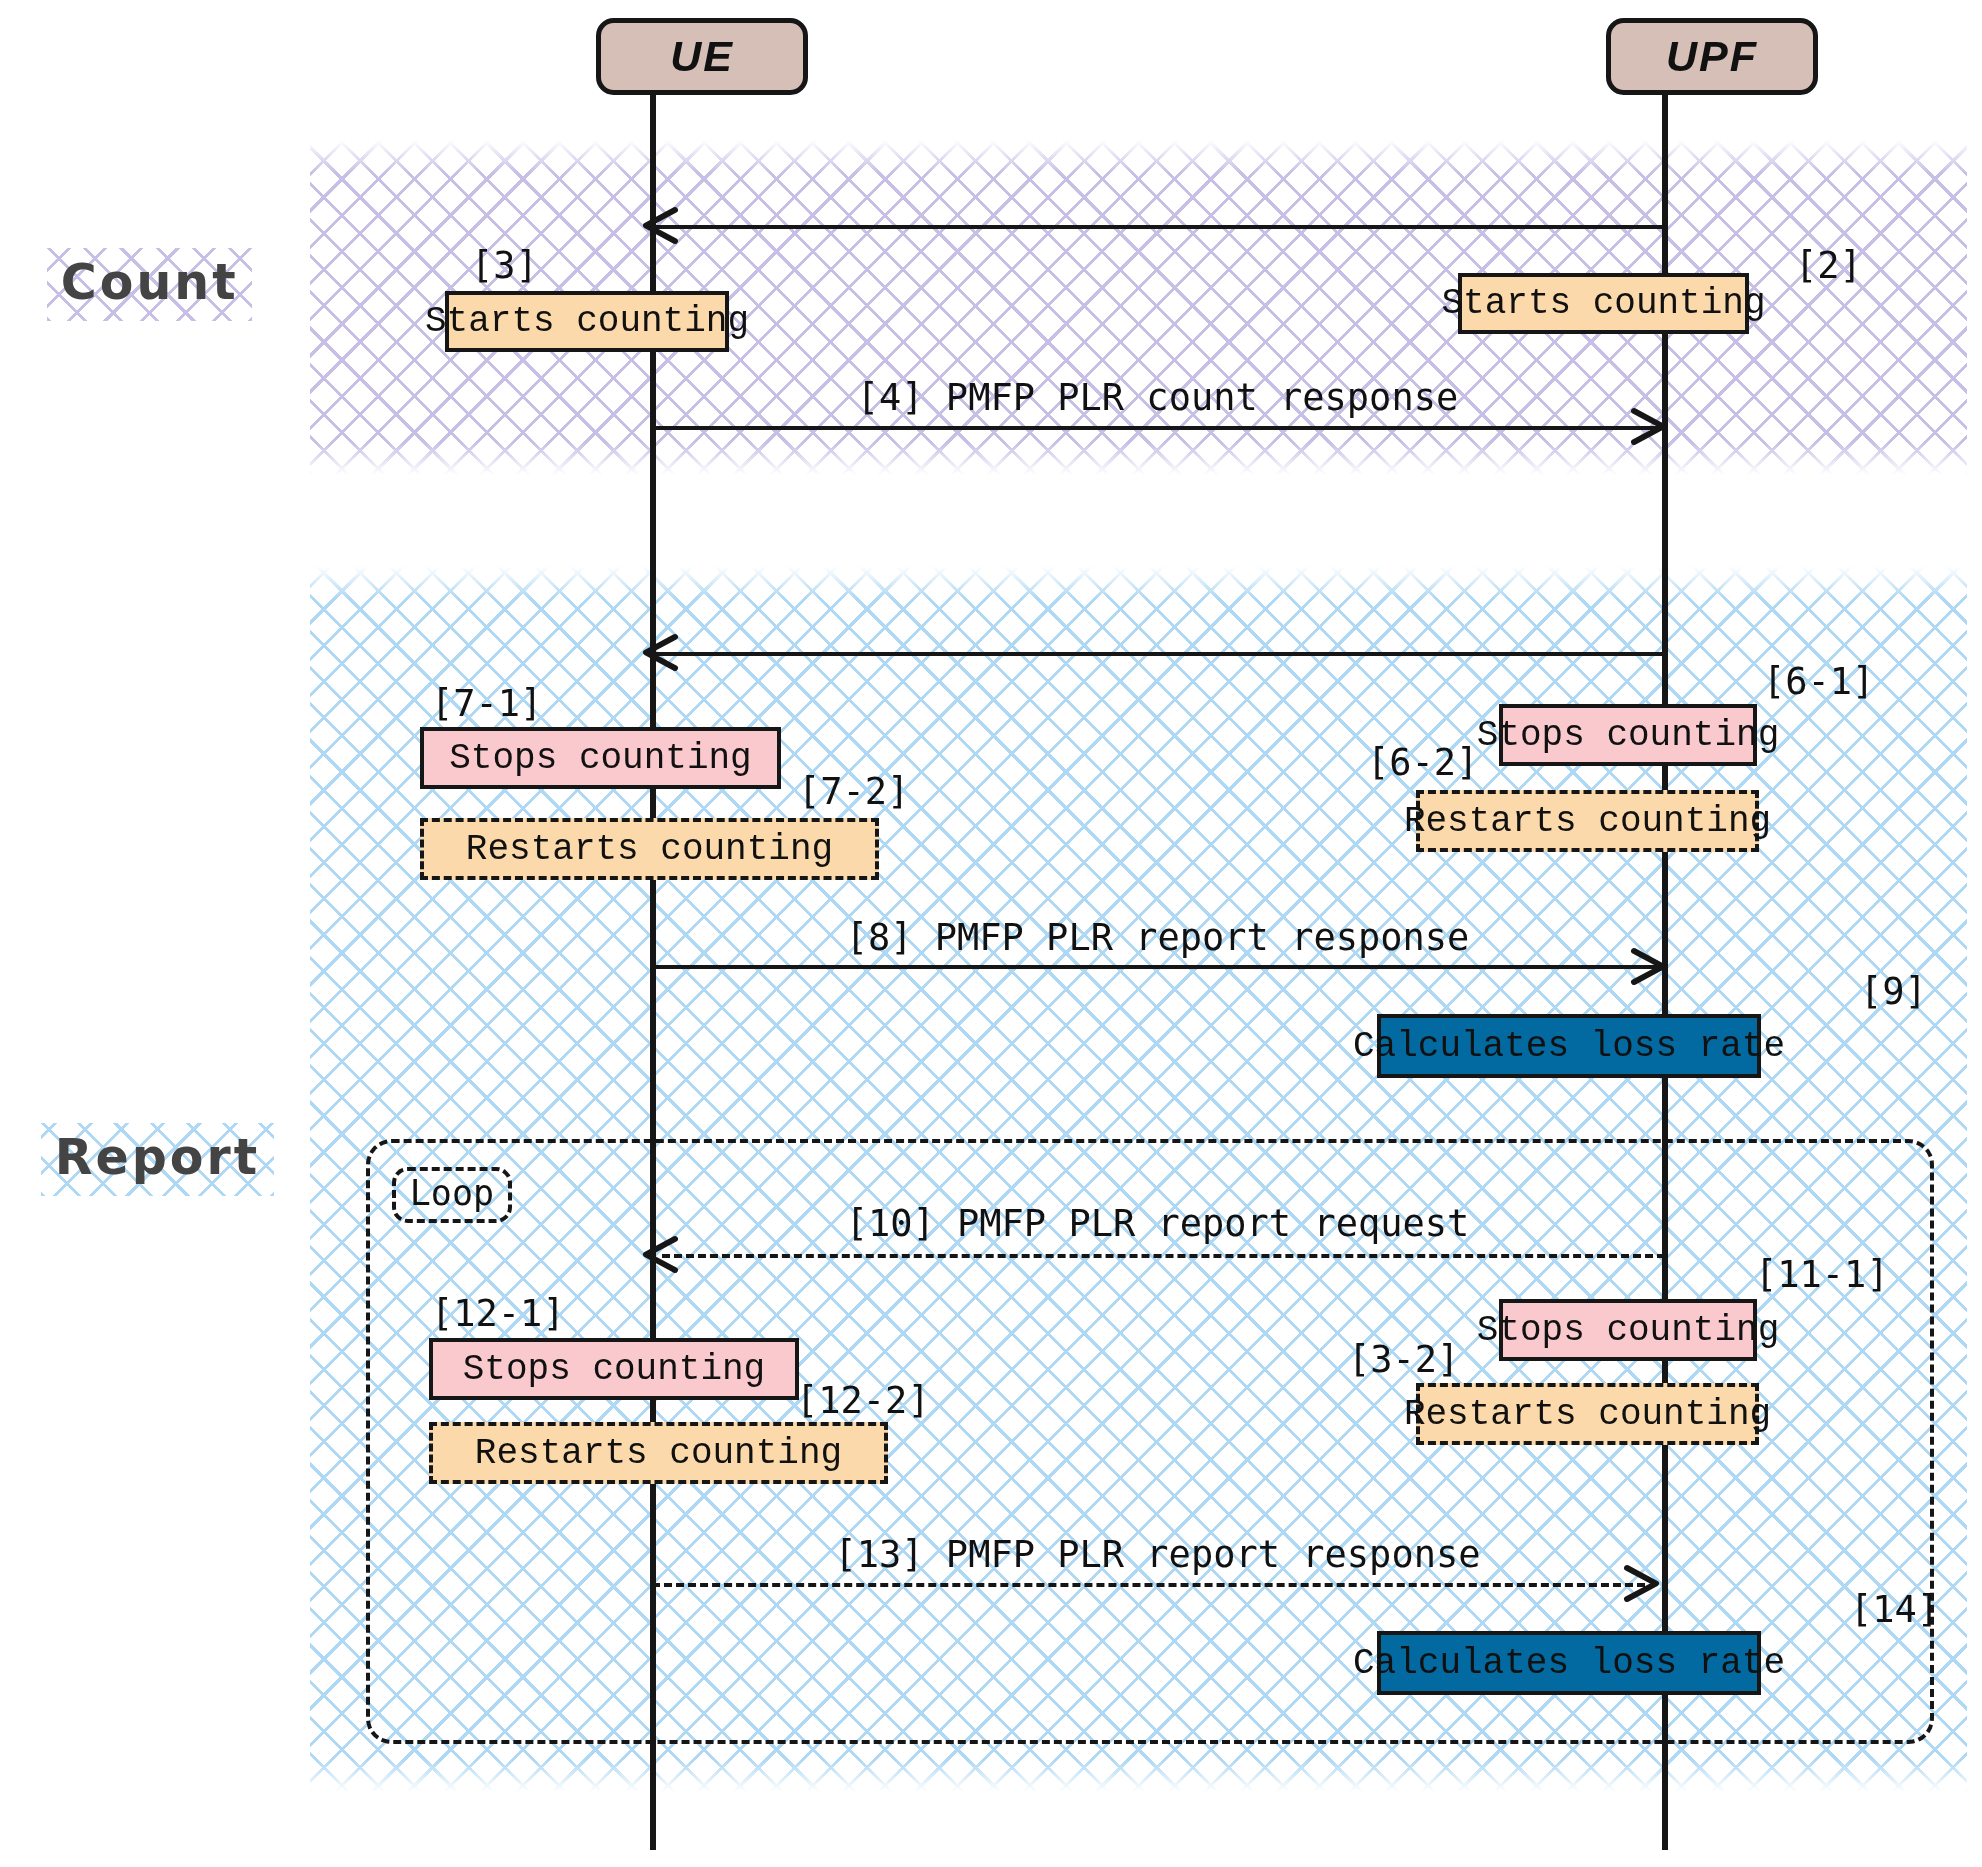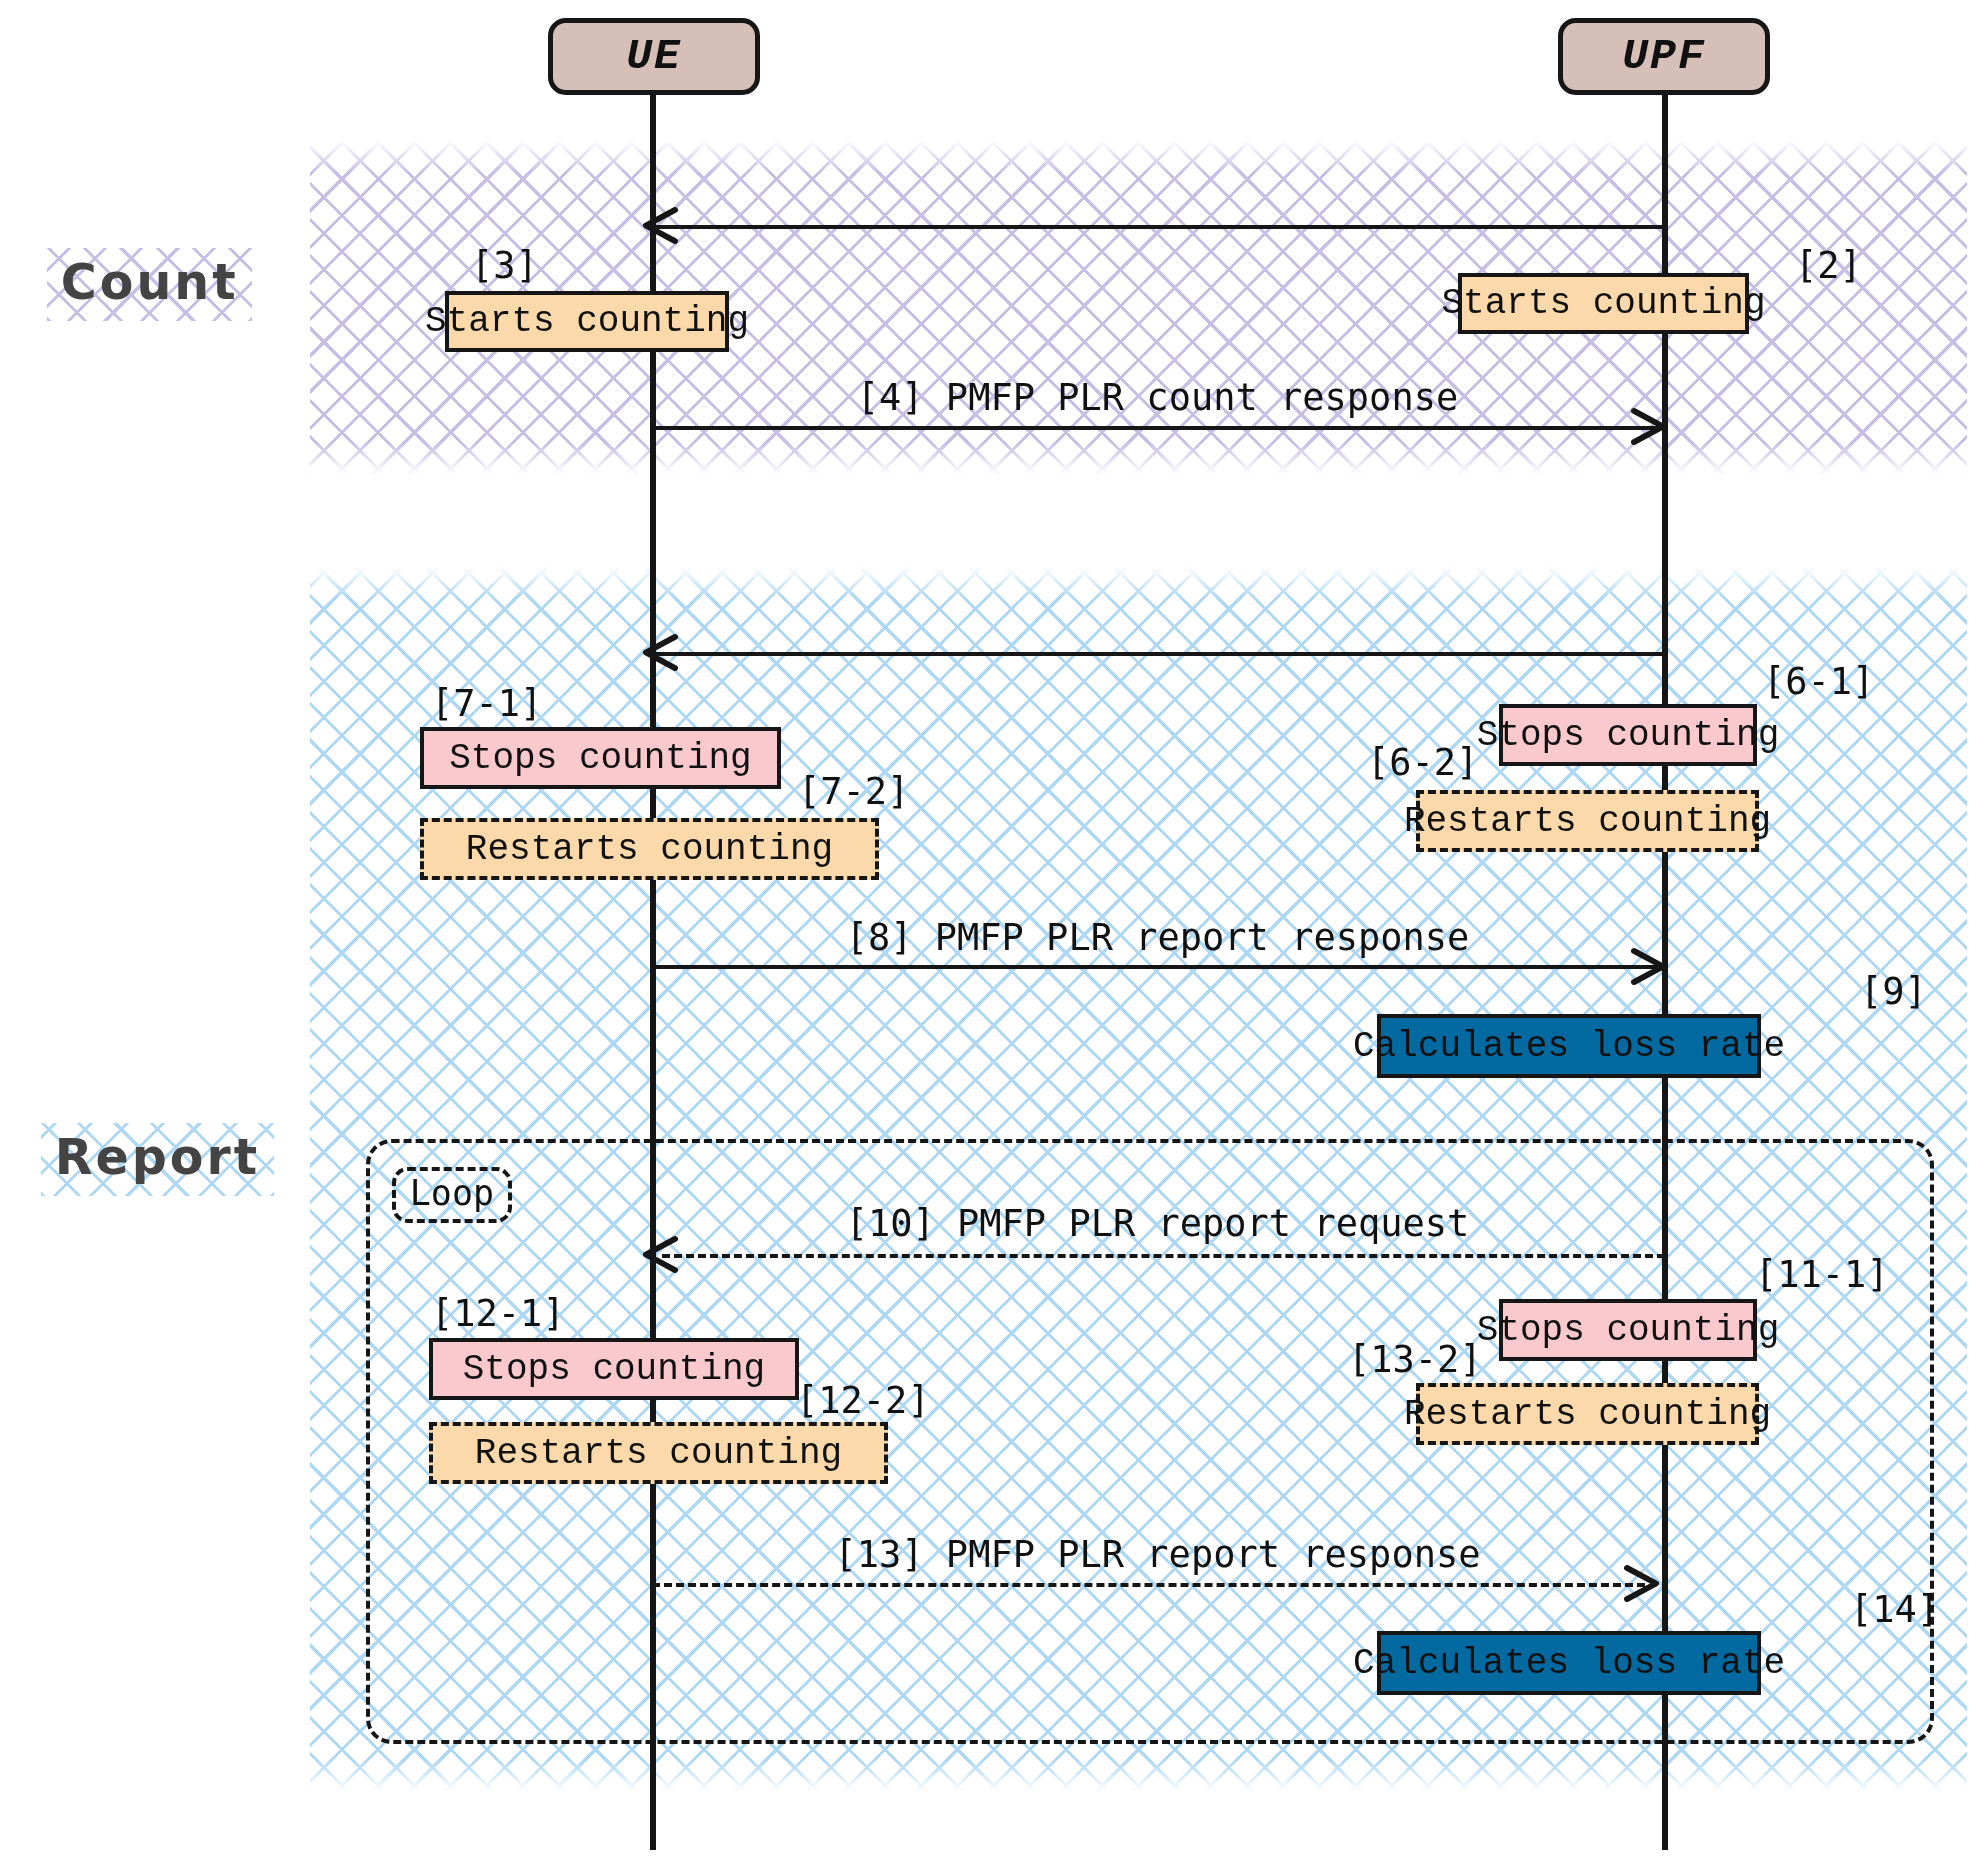--- a/index.html
+++ b/index.html
@@ -60,27 +60,28 @@
 
   
   .actor-box {
     position: absolute;
     background: #d5bfb6;
     border: 5.9px solid #161616;
     border-radius: 17.7px;
     display: flex;
     align-items: center;
     justify-content: center;
-    font-family: Liberation Mono, monospace;
+    font-family: Liberation Sans, sans-serif;
     font-size: 43px;
     font-weight: 600;
     font-style: italic;
     color: #111111;
     letter-spacing: 2px;
     box-sizing: border-box;
+    margin-left: 48px;
   }
   .lifeline {
     position: absolute;
     width: 5.9px;
     background: #161616;
   }
 
   
   .note {
     position: absolute;
@@ -241,21 +242,21 @@
       <path d="M36 2 L6 18 L36 34" fill="none" stroke="#161616" stroke-width="6" stroke-linecap="round" stroke-linejoin="round"></path>
     </svg>
   </div>
 
   <div class="tag" style="left:1755px; top:1253px;">[11-1]</div>
   <div class="note note-solid note-pink" style="left:1499px; top:1299px; width:258px; height:62px;">Stops counting</div>
 
   <div class="tag" style="left:431px; top:1292px;">[12-1]</div>
   <div class="note note-solid note-pink" style="left:429px; top:1338px; width:370px; height:62px;">Stops counting</div>
 
-  <div class="tag" style="left:1348px; top:1338px;">[13-2]</div>
+  <div class="tag" style="left:1348px; top:1338px;">[3-2]</div>
   <div class="note note-dashed note-orange" style="left:1416px; top:1383px; width:343px; height:62px;">Restarts counting</div>
 
   <div class="tag" style="left:796px; top:1379px;">[12-2]</div>
   <div class="note note-dashed note-orange" style="left:429px; top:1422px; width:459px; height:62px;">Restarts counting</div>
 
   <div class="msg-label" style="left:650px; top:1533px; width:1015px;">[13] PMFP PLR report response</div>
   <div class="msg-line dashed" style="left:652px; top:1583px; width:993px;"></div>
   <div class="arrowhead" style="left:1623px; top:1566px;">
     <svg width="39" height="35" viewBox="0 0 40 36">
       <path d="M4 2 L34 18 L4 34" fill="none" stroke="#161616" stroke-width="6" stroke-linecap="round" stroke-linejoin="round"></path>

